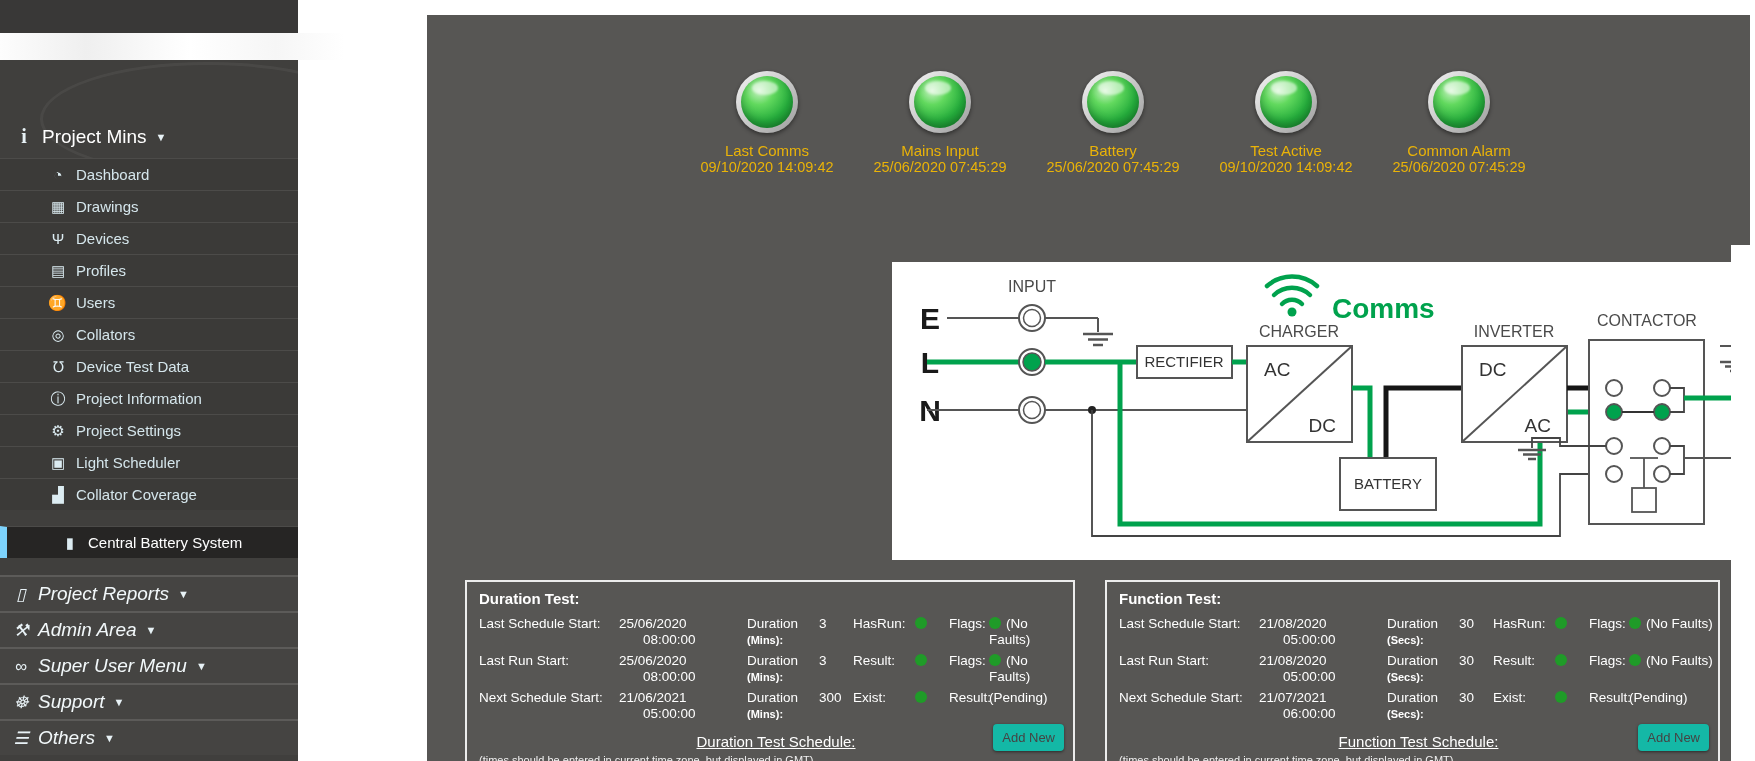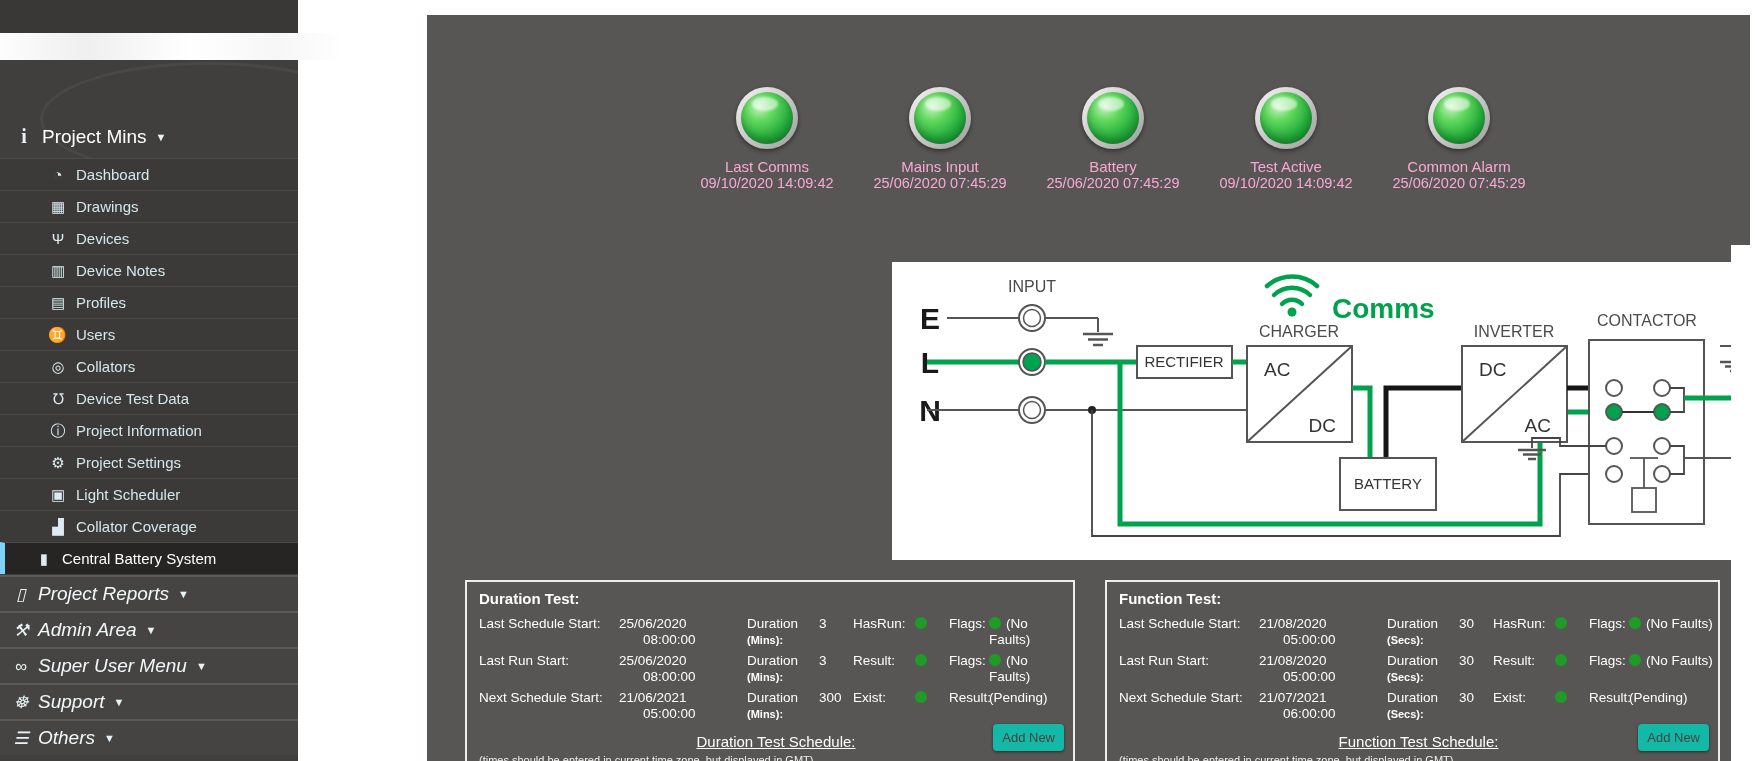--- a/index.html
+++ b/index.html
@@ -14,33 +14,33 @@
   .watermark{position:absolute;left:40px;top:62px;width:330px;height:108px;border-radius:50%;
              border:3px solid rgba(255,255,255,0.05);}
   .side-header{position:absolute;left:0;top:116px;width:298px;height:40px;line-height:40px;
                color:#ffffff;font-size:19px;padding-left:0;white-space:nowrap;}
   .sh-icon{display:inline-block;width:24px;text-align:center;margin-left:12px;margin-right:6px;
            font-family:"Liberation Serif",serif;font-weight:bold;font-size:20px;color:#e8f2f6;}
   .caret{font-size:11px;margin-left:9px;color:#e8f2f6;vertical-align:2px;}
   .side-submenu{position:absolute;left:0;top:158px;width:298px;}
   .side-item{height:31px;line-height:31px;font-size:15px;color:#d5e6ec;background:#3b3a38;
              border-top:1px solid #4c4b49;padding-left:46px;white-space:nowrap;cursor:pointer;}
-  .side-item.selected{background:#262524;border-left:5px solid #7dd3fc;padding-left:27px;color:#ffffff;}
+  .side-item.selected{background:#262524;border-left:7px solid #7dd3fc;padding-left:51px;color:#ffffff;margin-top:16px;}
   .si-icon{display:inline-block;width:24px;text-align:center;margin-right:6px;font-size:15px;color:#dcecf2;}
   .side-sections{position:absolute;left:0;top:575px;width:298px;font-style:italic;}
   .side-section{height:34px;line-height:34px;font-size:19px;color:#f2f8fa;background:#454442;
                 border-top:2px solid #5c5b59;padding-left:8px;white-space:nowrap;cursor:pointer;}
   .sec-icon{display:inline-block;width:26px;text-align:center;margin-right:4px;font-size:17px;color:#e8f2f6;}
 
   
   .main{position:absolute;left:427px;top:15px;width:1323px;height:746px;background:#575654;}
   .right-strip{position:absolute;left:1731px;top:245px;width:24px;height:516px;background:#ffffff;}
 
   
-  .light{position:absolute;top:72px;width:160px;text-align:center;color:#f9a8d4;}
+  .light{position:absolute;top:56px;width:160px;text-align:center;color:#eab308;}
   .orb-ring{width:62px;height:62px;border-radius:50%;margin:0 auto;
             background:linear-gradient(135deg,#f5f5f5,#9c9c9c);
             box-shadow:0 2px 4px rgba(0,0,0,0.45);display:flex;align-items:center;justify-content:center;}
   .orb{width:52px;height:52px;border-radius:50%;position:relative;
        background:radial-gradient(circle at 35% 28%, #c8f2c4 0%, #62d95e 28%, #25ad3c 62%, #13862c 100%);
        box-shadow:inset 0 -4px 8px rgba(0,0,0,0.25);}
   .orb:after{content:"";position:absolute;left:11px;top:5px;width:26px;height:14px;border-radius:50%;
        background:rgba(255,255,255,0.55);filter:blur(1px);}
   .light-label{margin-top:9px;font-size:15px;}
   .light-time{font-size:14.5px;}
@@ -78,21 +78,20 @@
 <div class="sidebar">
   <div class="side-topstrip"></div>
   <div class="watermark"></div>
   <div class="side-header">
     <span class="sh-icon">i</span><span>Project Mins</span><span class="caret">▼</span>
   </div>
   <div class="side-submenu">
       <div class="side-item"><span class="si-icon">◔</span><span class="si-label">Dashboard</span></div>
       <div class="side-item"><span class="si-icon">▦</span><span class="si-label">Drawings</span></div>
       <div class="side-item"><span class="si-icon">Ψ</span><span class="si-label">Devices</span></div>
-      <div class="side-item"><span class="si-icon">▥</span><span class="si-label">Device Notes</span></div>
       <div class="side-item"><span class="si-icon">▤</span><span class="si-label">Profiles</span></div>
       <div class="side-item"><span class="si-icon">♊</span><span class="si-label">Users</span></div>
       <div class="side-item"><span class="si-icon">◎</span><span class="si-label">Collators</span></div>
       <div class="side-item"><span class="si-icon">℧</span><span class="si-label">Device Test Data</span></div>
       <div class="side-item"><span class="si-icon">ⓘ</span><span class="si-label">Project Information</span></div>
       <div class="side-item"><span class="si-icon">⚙</span><span class="si-label">Project Settings</span></div>
       <div class="side-item"><span class="si-icon">▣</span><span class="si-label">Light Scheduler</span></div>
       <div class="side-item"><span class="si-icon">▟</span><span class="si-label">Collator Coverage</span></div>
       <div class="side-item selected"><span class="si-icon">▮</span><span class="si-label">Central Battery System</span></div>
     </div>

